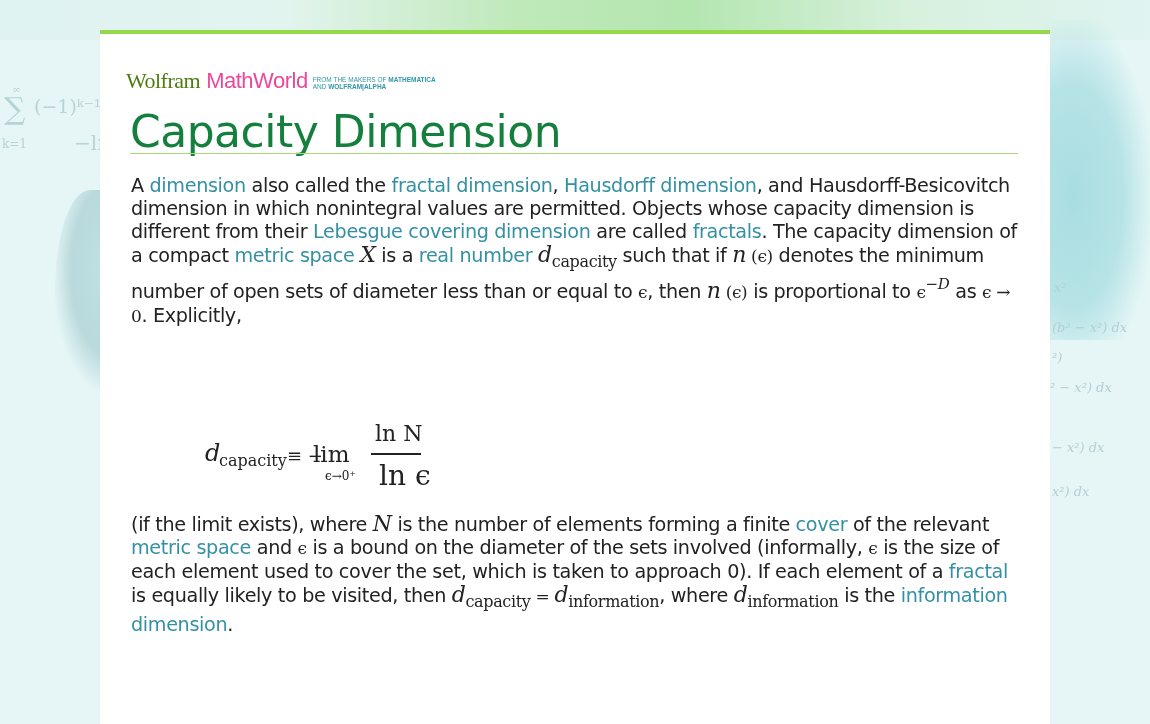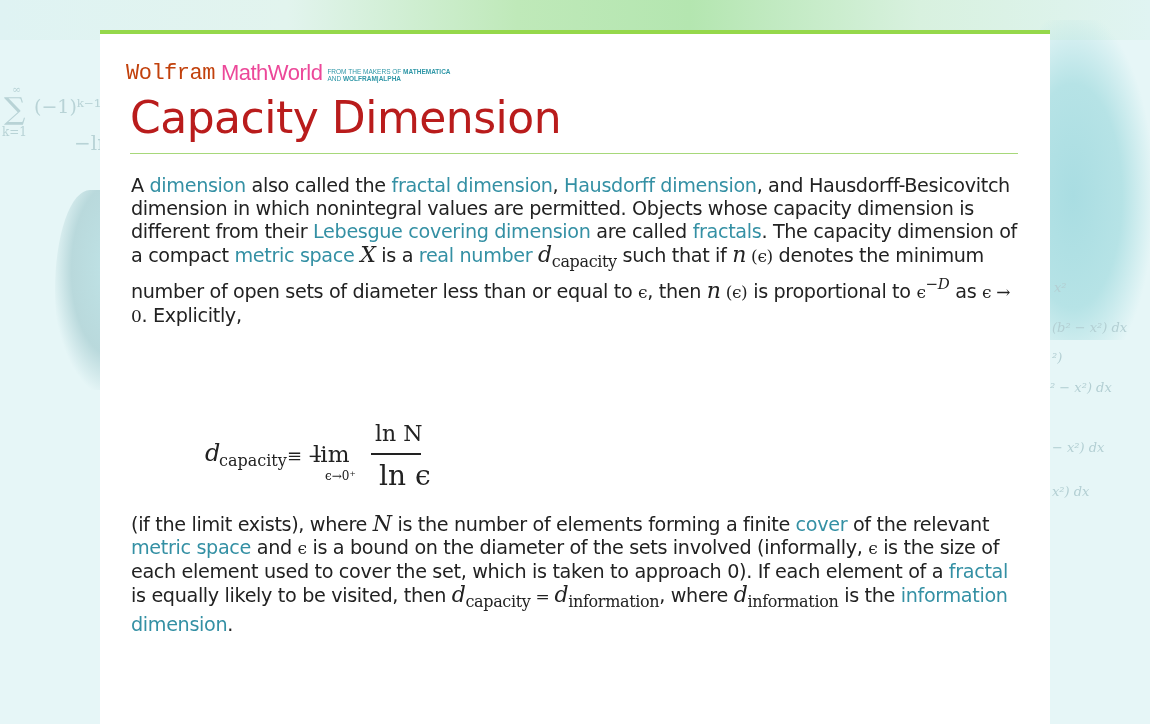--- a/index.html
+++ b/index.html
@@ -11,21 +11,21 @@
   .bg-top {
     position:absolute; left:0; top:0; width:1150px; height:40px;
     background:linear-gradient(90deg,#dff3f3 0%,#e2f4ee 25%,#bfe9b9 45%,#b4e6b0 60%,#d8f1df 80%,#e0f4f2 100%);
   }
   .bg-formula-left {
     position:absolute; left:0; top:85px; width:110px; height:80px;
     color:#b8d3d6; font-family:"DejaVu Serif", serif; font-size:17px;
   }
   .bg-formula-left .sum { position:absolute; left:4px; top:6px; font-size:30px; }
   .bg-formula-left .inf { position:absolute; left:12px; top:-2px; font-size:11px; }
-  .bg-formula-left .k1 { position:absolute; left:2px; top:40px; font-size:12px; }
+  .bg-formula-left .k1 { position:absolute; left:2px; top:52px; font-size:12px; }
   .bg-formula-left .term { position:absolute; left:34px; top:10px; font-size:19px; }
   .bg-formula-left .ln { position:absolute; left:74px; top:46px; font-size:20px; }
   .bg-shape-left {
     position:absolute; left:55px; top:190px; width:70px; height:200px;
     background:radial-gradient(ellipse at 80% 40%, #bfe3e6 0%, #b9d9dc 50%, rgba(185,217,220,0) 75%);
     border-radius:50% 0 0 50%;
   }
   .bg-shape-right {
     position:absolute; left:1040px; top:20px; width:110px; height:320px;
     background:radial-gradient(ellipse at 30% 55%, #a9dde2 0%, #b6e3e6 45%, rgba(200,235,238,0) 75%);
@@ -36,28 +36,28 @@
   }
   .bg-formula-right div { position:absolute; white-space:nowrap; }
 
   .card {
     position:absolute; left:100px; top:30px; width:950px; height:700px;
     background:#ffffff; border-top:4px solid #95d84b;
   }
   .brand {
     position:absolute; left:26px; top:26px; display:flex; align-items:flex-end; white-space:nowrap;
   }
-  .brand .wolfram { font-family:Liberation Mono, monospace; font-size:22px; color:#c2410c; letter-spacing:-0.5px; }
+  .brand .wolfram { font-family:Liberation Serif, serif; font-size:22px; color:#4d7c0f; letter-spacing:-0.5px;margin-top:8px; }
   .brand .mathworld { font-family:"Liberation Sans", sans-serif; font-size:22px; color:#ec4899; margin-left:6px; letter-spacing:-0.5px; }
   .brand .tag { font-family:"Liberation Sans", sans-serif; font-size:6.5px; line-height:7px; color:#2f97a7; margin-left:5px; margin-bottom:4px; }
   .brand .tag b { font-weight:bold; }
   h1 {
-    position:absolute; left:30px; top:58px; margin:0;
+    position:absolute; left:30px; top:72px; margin:0;
     font-family:"DejaVu Sans", sans-serif; font-weight:normal;
-    font-size:44px; color:#b91c1c; letter-spacing:-0.5px;
+    font-size:44px; color:#15803d; letter-spacing:-0.5px;
   }
   .rule { position:absolute; left:30px; top:119px; width:888px; height:1px; background:#a7d87a; }
 
   .para {
     position:absolute; left:31px; width:890px;
     font-family:"DejaVu Sans", sans-serif; font-size:19.2px; line-height:23px; color:#222;
     letter-spacing:-0.35px;
   }
   .para a { color:#3490a4; text-decoration:none; }
   .m { font-family:"DejaVu Serif", serif; font-style:italic; font-size:22px; }

